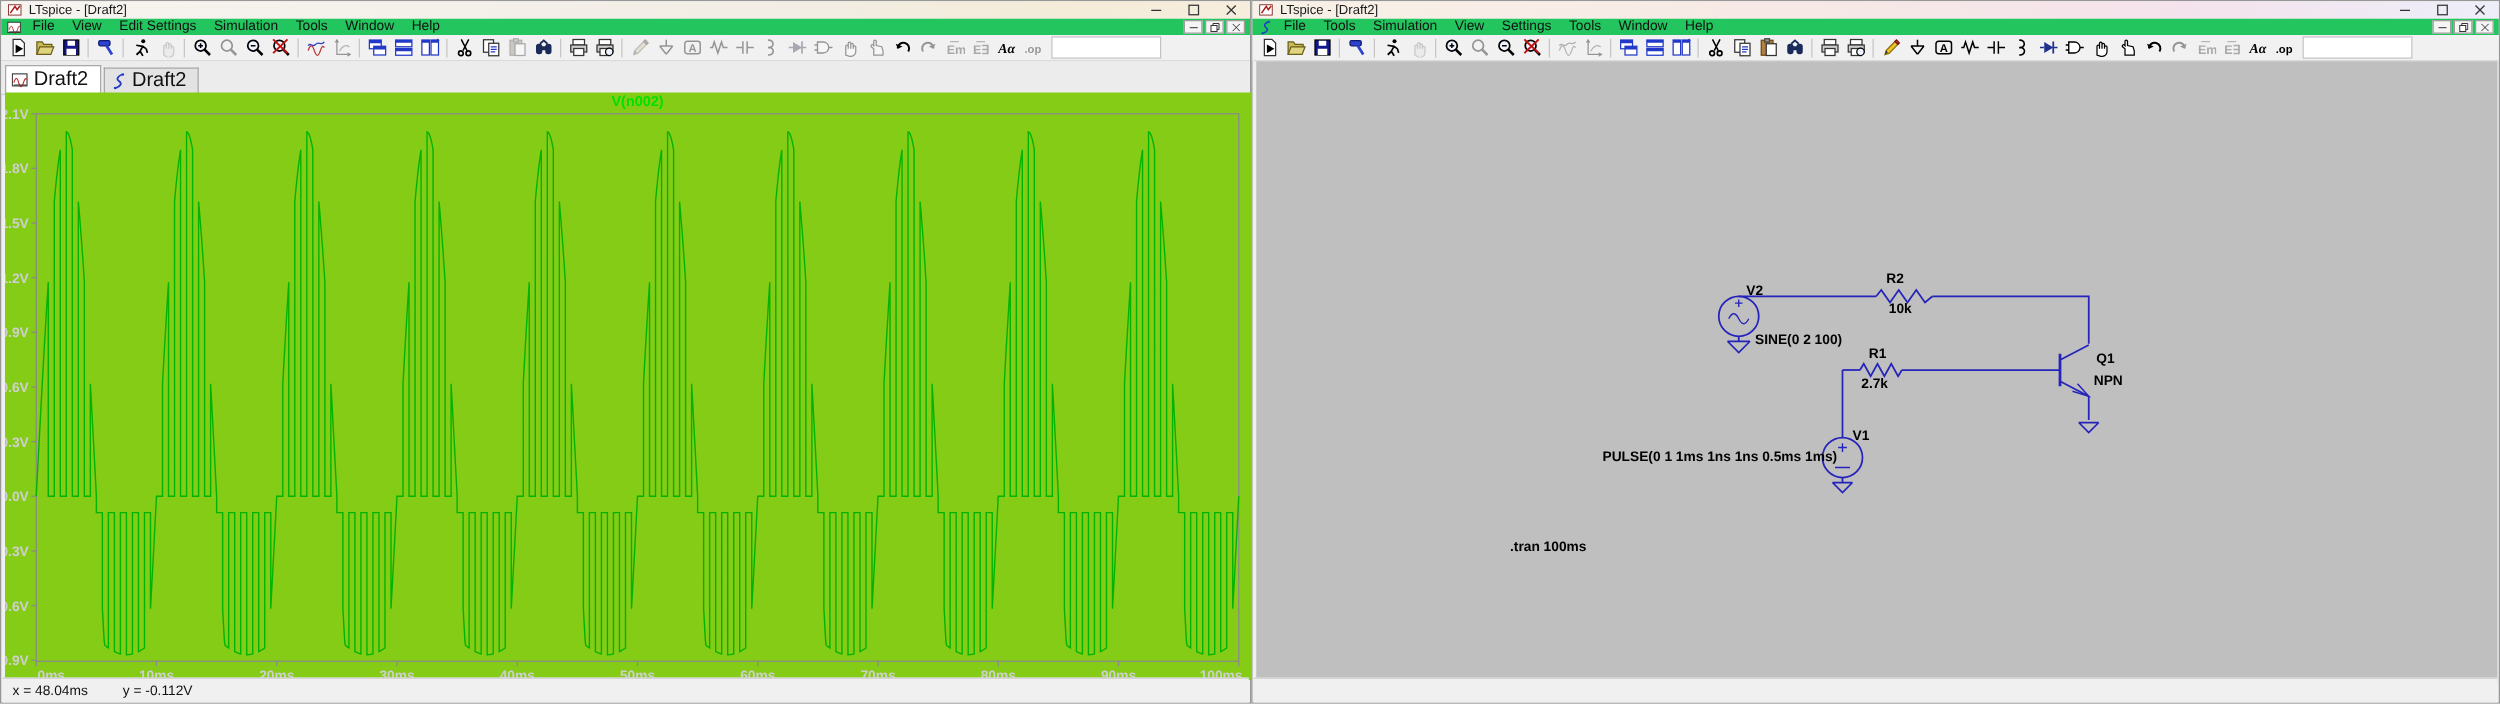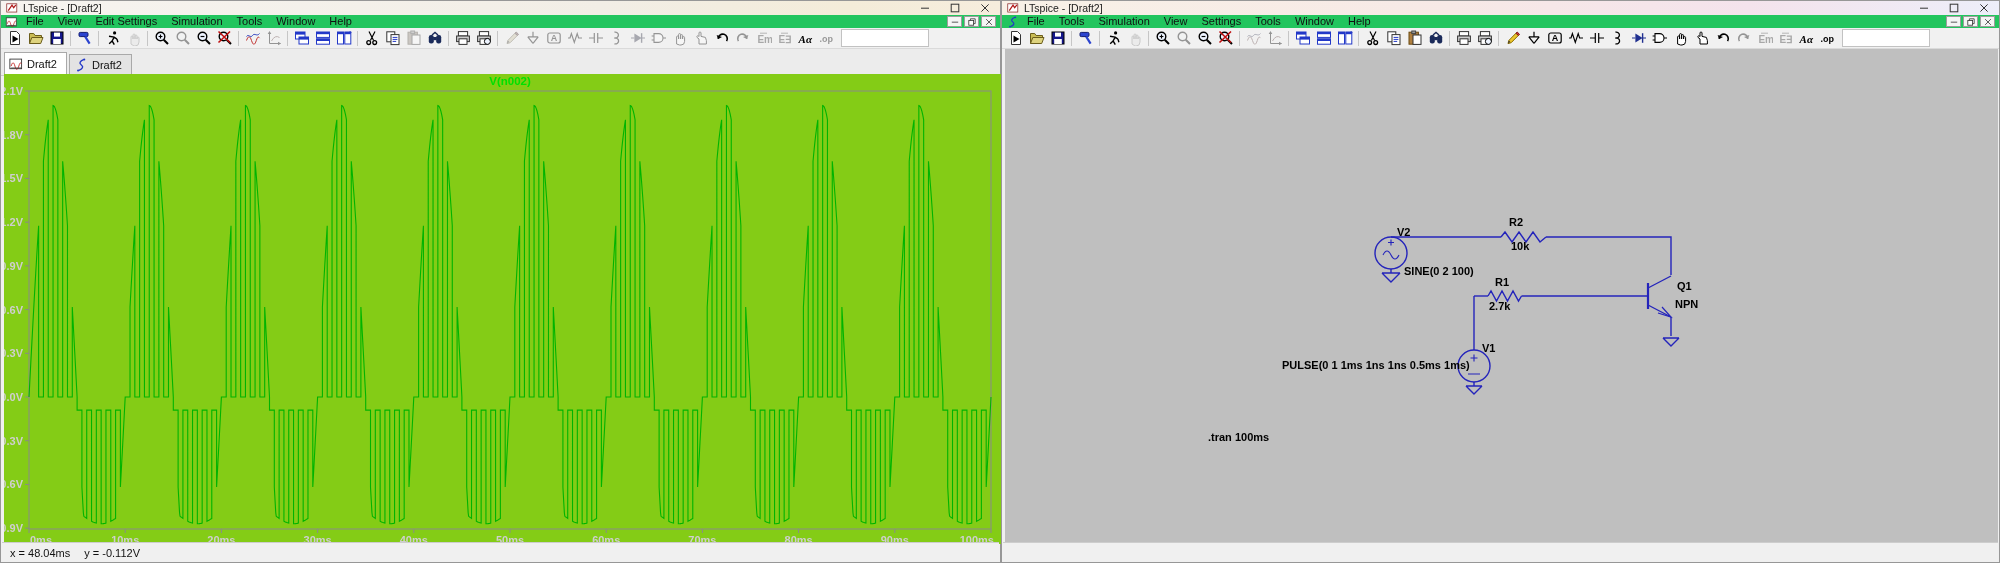--- a/index.html
+++ b/index.html
@@ -28,31 +28,31 @@
 
   .toolbar{height:20px;display:flex;align-items:center;background:#f1f1f1;
            border-bottom:1px solid #dadada;padding-left:3px;}
   .tbtn{width:21px;height:19px;display:flex;align-items:center;justify-content:center;flex:none}
   .tbtn.dis{opacity:.38;filter:grayscale(80%)}
   .tsep{width:0;height:15px;border-left:1px solid #c6c6c6;margin:0 3px;flex:none}
   .tbspace{width:86px;height:16px;background:#fff;border:1px solid #c2c2c2;margin-left:4px;flex:none}
 
   .tabbar{height:26px;background:#ececec;display:flex;align-items:flex-end;
           padding-left:3px;border-bottom:1px solid #cccccc;}
-  .tab{display:flex;align-items:center;gap:4px;font-size:11px;color:#111;
+  .tab{display:flex;align-items:center;gap:4px;font-size:16px;color:#111;
        padding:0 9px 0 4px;border:1px solid #a9a9a9;border-bottom:none;
        height:21px;background:#e3e3e3;box-sizing:border-box;margin-right:2px;}
   .tab.active{background:#ffffff;height:23px}
 
   #plot{position:absolute;left:3px;top:73px;width:1057px;height:470px;background:#84cc16}
   #plot svg{position:absolute;left:0;top:0}
 
   .statusbar{position:absolute;left:1px;right:1px;bottom:0;height:19px;background:#f0f0f0;
              border-top:1px solid #cdcdcd;font-size:11px;color:#111;
-             display:flex;align-items:center;gap:14px;padding-left:8px;}
+             display:flex;align-items:center;gap:28px;padding-left:8px;}
 
   #schem{position:absolute;left:3px;top:48px;width:993px;height:497px;background:#bfbfbf}
   .slabel{font-family:"Liberation Sans",sans-serif;font-weight:bold;font-size:11px;fill:#000}
   #defs{position:absolute;width:0;height:0;overflow:hidden}
 </style>
 </head>
 <body>
 
 <svg id="defs" aria-hidden="true">
   <defs>

